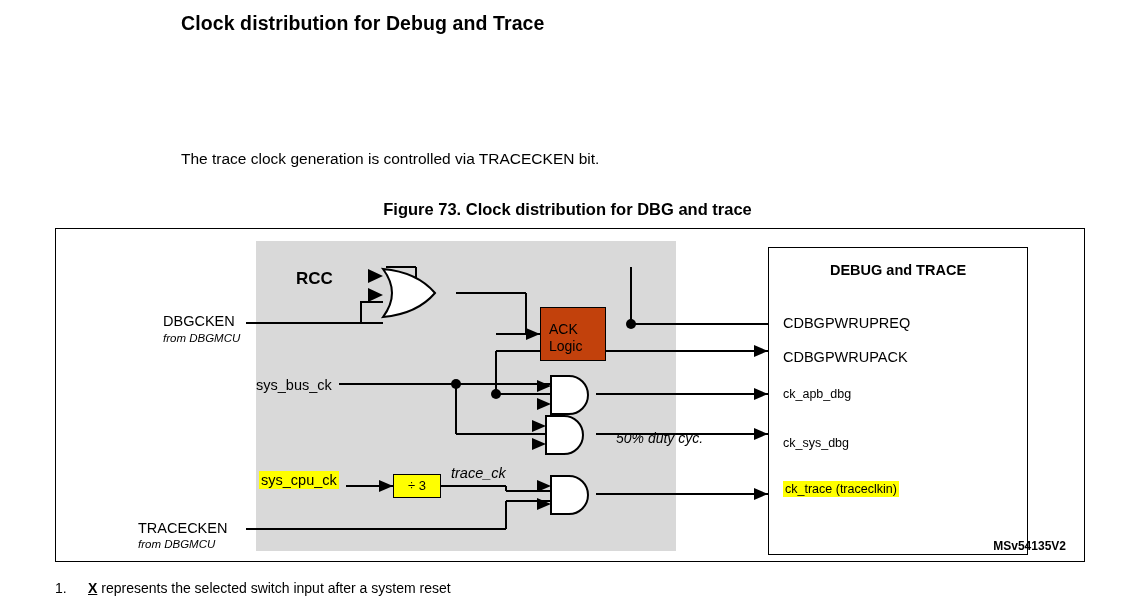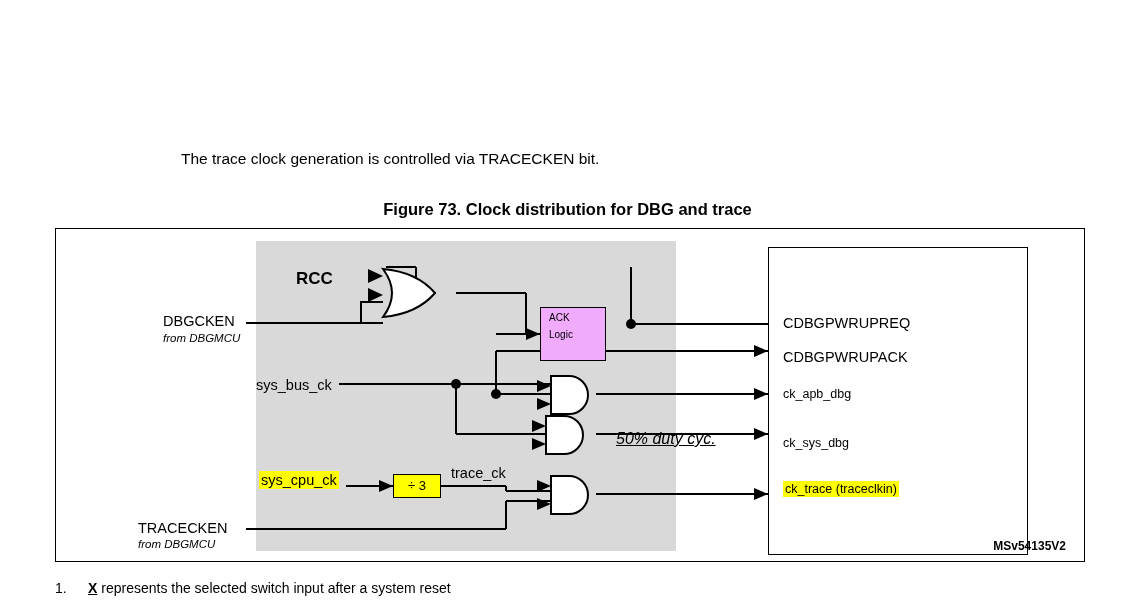--- a/index.html
+++ b/index.html
@@ -121,24 +121,24 @@
     position: absolute;
     border: 1.5px solid #000;
     background: #ffff00;
     font-size: 13px;
     text-align: center;
     box-sizing: border-box;
   }
   .ackbox {
     position: absolute;
     border: 1.5px solid #000;
-    background: #f0abfc;
-    font-size: 10px;
+    background: #c2410c;
+    font-size: 14px;
     line-height: 17px;
-    padding-top: 1px;
+    padding-top: 13px;
     padding-left: 8px;
     box-sizing: border-box;
   }
   .msv {
     position: absolute;
     right: 18px;
     bottom: 8px;
     font-size: 12px;
     font-weight: bold;
   }
@@ -151,31 +151,33 @@
   .footnote .num { position: absolute; left: 0; top: 0; }
   .footnote .txt { position: absolute; left: 33px; top: 0; white-space: nowrap; }
   .footnote u { text-decoration: underline; font-weight: bold; }
   svg { position: absolute; left: 0; top: 0; overflow: visible; }
 </style>
 </head>
 <body>
 
 <div class="page">
 
+  <div class="heading">Clock distribution for Debug and Trace</div>
 
   <div class="para para2">The trace clock generation is controlled via TRACECKEN bit.</div>
 
   <div class="figure-title">Figure 73. Clock distribution for DBG and trace</div>
 
   <div class="figure-box">
 
     <div class="rcc-block"></div>
     <div class="rcc-label">RCC</div>
 
     <div class="dbg-block"></div>
+    <div class="dbg-title">DEBUG and TRACE</div>
 
     <div class="sig" style="left:107px; top:84px;">DBGCKEN</div>
     <div class="sig-italic" style="left:107px; top:103px;">from DBGMCU</div>
 
     <div class="sig" style="left:200px; top:148px;text-align:center;">sys_bus_ck</div>
 
     <div class="sig" style="left:203px; top:243px;"><span class="hl">sys_cpu_ck</span></div>
 
     <div class="sig" style="left:82px; top:291px;">TRACECKEN</div>
     <div class="sig-italic" style="left:82px; top:309px;">from DBGMCU</div>
@@ -186,22 +188,22 @@
     <div class="sig-small" style="left:727px; top:207px;">ck_sys_dbg</div>
     <div class="sig-small" style="left:727px; top:253px;"><span class="hl">ck_trace (traceclkin)</span></div>
 
     <div class="ackbox" style="left:484px; top:78px; width:66px; height:54px;">
       <div>ACK</div>
       <div>Logic</div>
     </div>
 
     <div class="divbox" style="left:337px; top:245px; width:48px; height:24px; line-height:21px;">÷ 3</div>
 
-    <div class="sig" style="left:395px; top:236px;">trace_ck</div>
-    <div class="sig-italic" style="left:560px; top:201px; font-size:16px;text-decoration:underline;">50% duty cyc.</div>
+    <div class="sig" style="left:395px; top:236px;font-style:italic;">trace_ck</div>
+    <div class="sig-italic" style="left:560px; top:201px; font-size:14px;">50% duty cyc.</div>
 
     <div class="msv">MSv54135V2</div>
 
     <svg width="1030" height="334">
       <g stroke="#000" stroke-width="2" fill="none">
 
         <path d="M190 94 H 305"></path>
         <path d="M305 94 V 73 H 327"></path>
         <path d="M305 94 H 327"></path>
 

